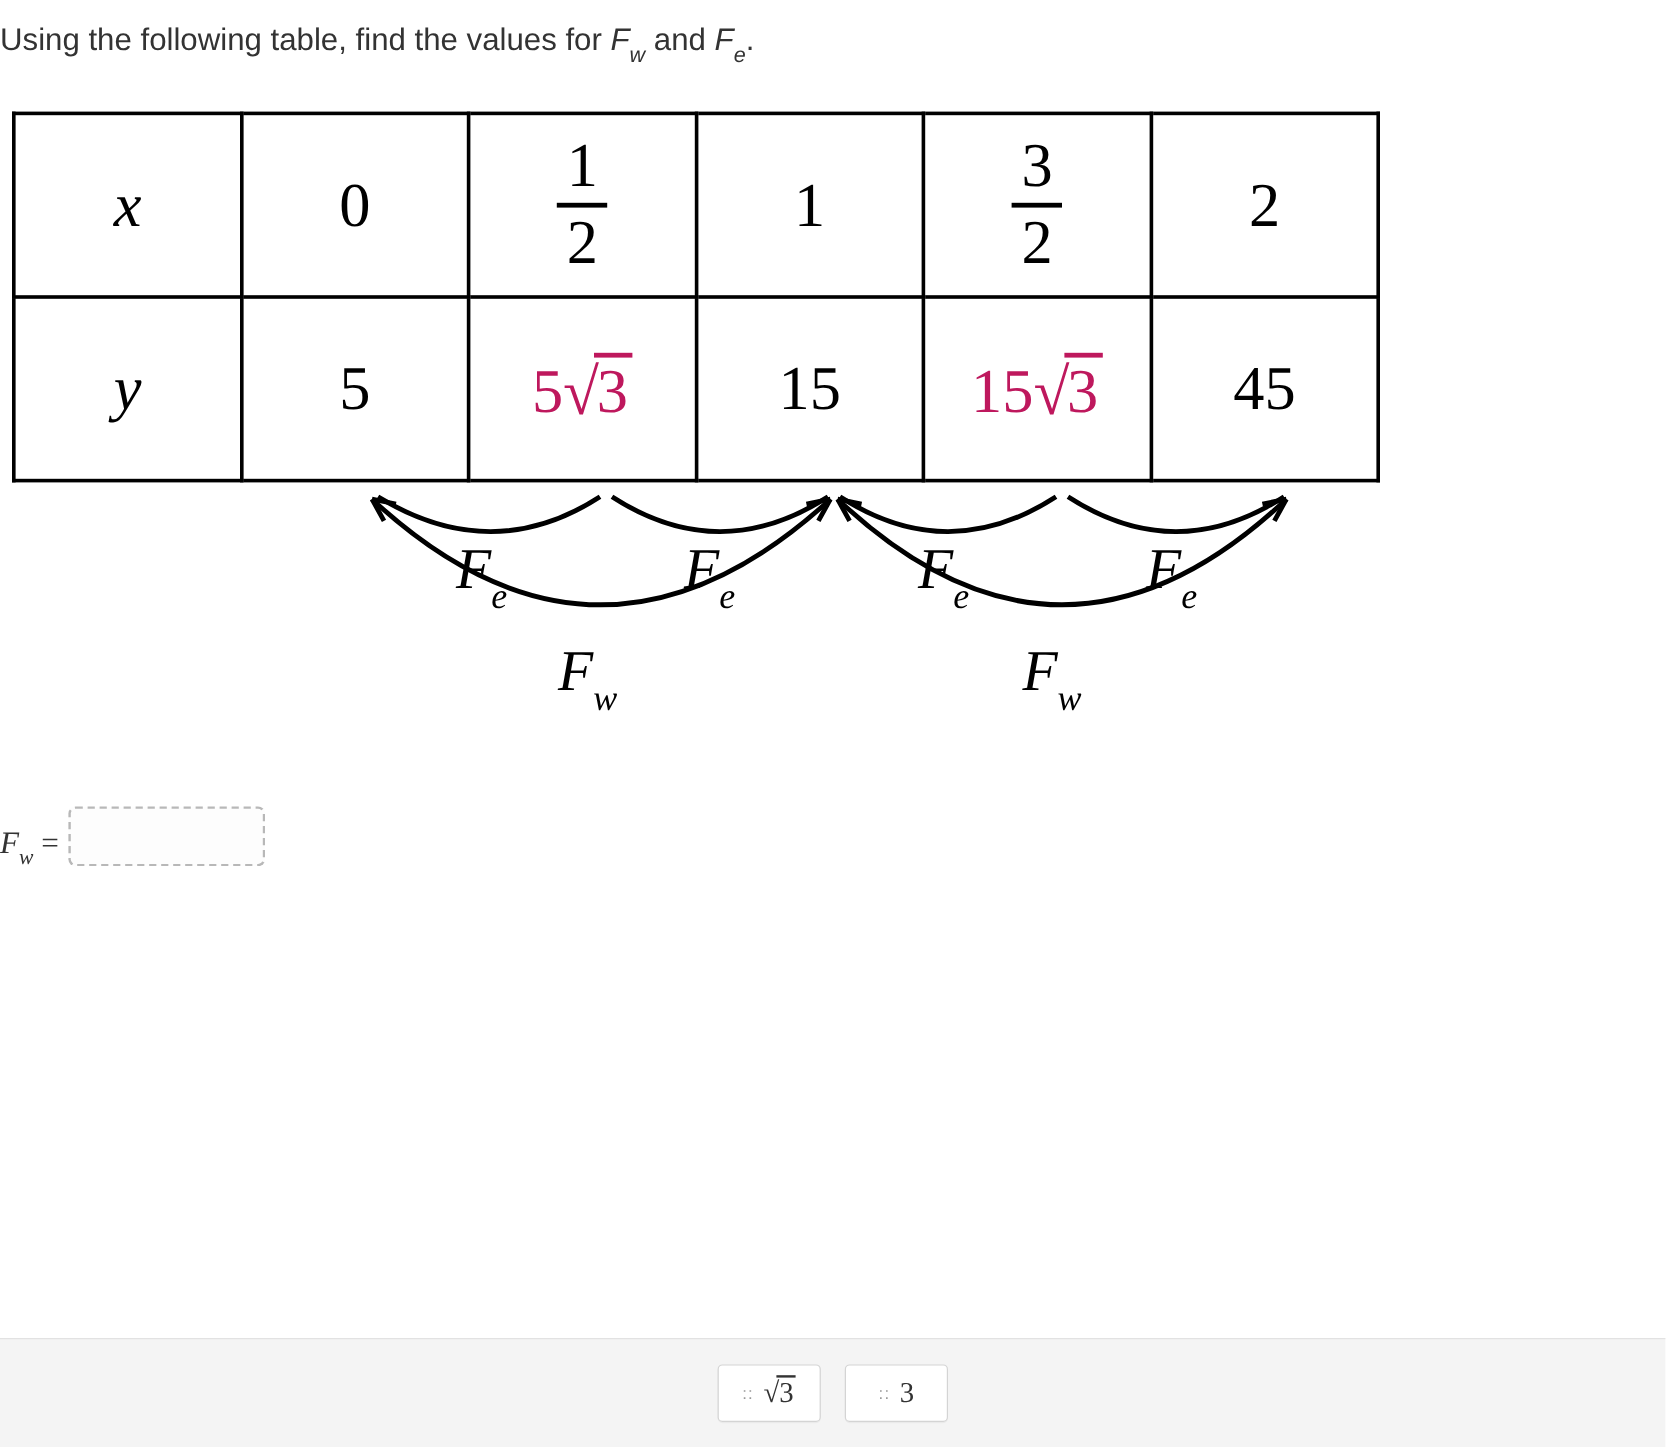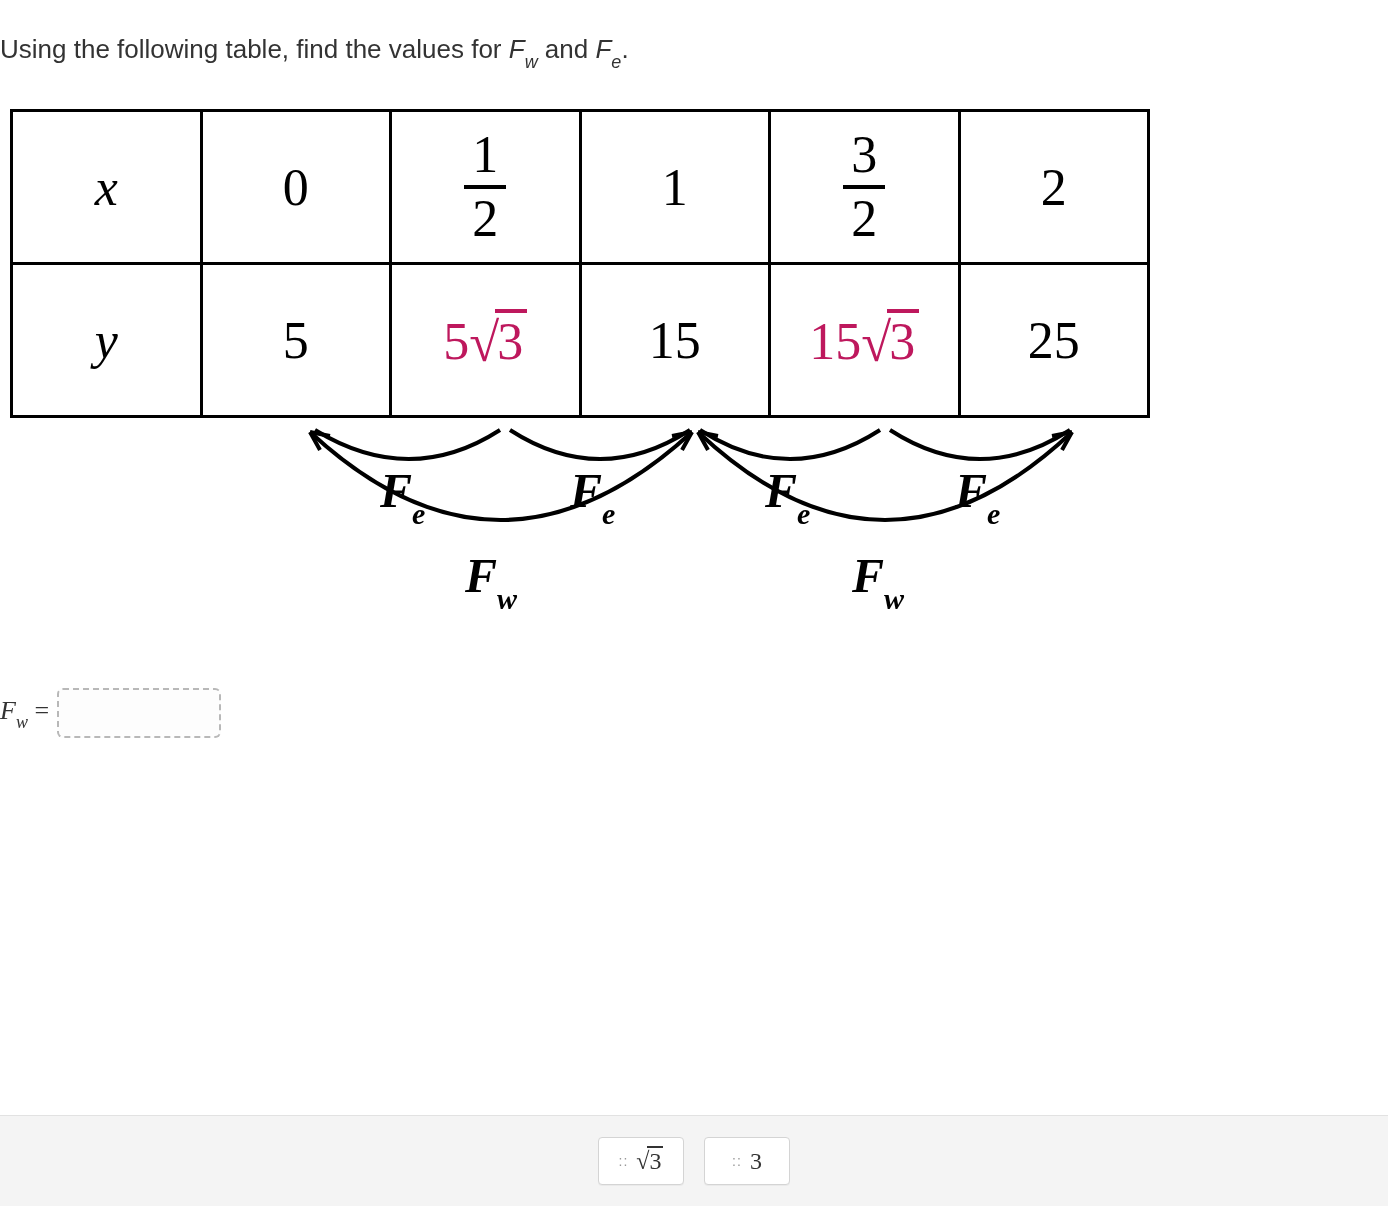--- a/index.html
+++ b/index.html
@@ -7,21 +7,21 @@
     padding: 0;
     background: #ffffff;
     font-family: "Times New Roman", Times, serif;
     color: #000000;
   }
   .page {
     width: 1388px;
     height: 1206px;
     position: relative;
     box-sizing: border-box;
-    padding: 24px 0 0 0;
+    padding: 8px 0 0 0;
     overflow: hidden;
   }
   .question {
     font-family: Arial, Helvetica, sans-serif;
     font-size: 26px;
     color: #333333;
     margin: 10px 0 40px 0;
   }
   .q-sub {
     font-style: italic;
@@ -80,21 +80,20 @@
     font-size: 1.05em;
     position: relative;
     top: 2px;
   }
   .green { color: #be185d; }
   .arcs {
     position: relative;
     width: 1140px;
     height: 210px;
     margin-left: 10px;
-    font-weight: bold;
   }
   .arcs svg {
     position: absolute;
     left: 0; top: 0;
   }
   .fe-label, .fw-label {
     position: absolute;
     font-family: "Times New Roman", serif;
     font-size: 48px;
     font-style: italic;
@@ -104,21 +103,21 @@
     font-style: italic;
     vertical-align: sub;
     position: relative;
     top: 6px;
   }
   .answers {
     margin: 60px 0 0 0;
   }
   .ans-row {
     display: flex;
-    align-items: center;
+    align-items: flex-end;
     margin: 16px 0;
   }
   .ans-label {
     font-family: "Times New Roman", serif;
     font-style: italic;
     font-size: 26px;
     color: #333;
     margin-right: 8px;
     white-space: nowrap;
   }
@@ -215,21 +214,21 @@
       <tr class="row2">
         <td class="hdrcol">y</td>
         <td>5</td>
         <td class="green">
           <span>5</span><span class="sqrt"><span class="surd">√</span><span class="radicand">3</span></span>
         </td>
         <td>15</td>
         <td class="green">
           <span>15</span><span class="sqrt"><span class="surd">√</span><span class="radicand">3</span></span>
         </td>
-        <td>25</td>
+        <td>45</td>
       </tr>
     </tbody>
       </table>
   </div>
 
   <div class="arcs">
     <svg width="1140" height="210" viewBox="0 0 1140 210">
       <g stroke="#000" stroke-width="4" fill="none">
 
         <path d="M 305 12 Q 400 70 490 12"></path>

